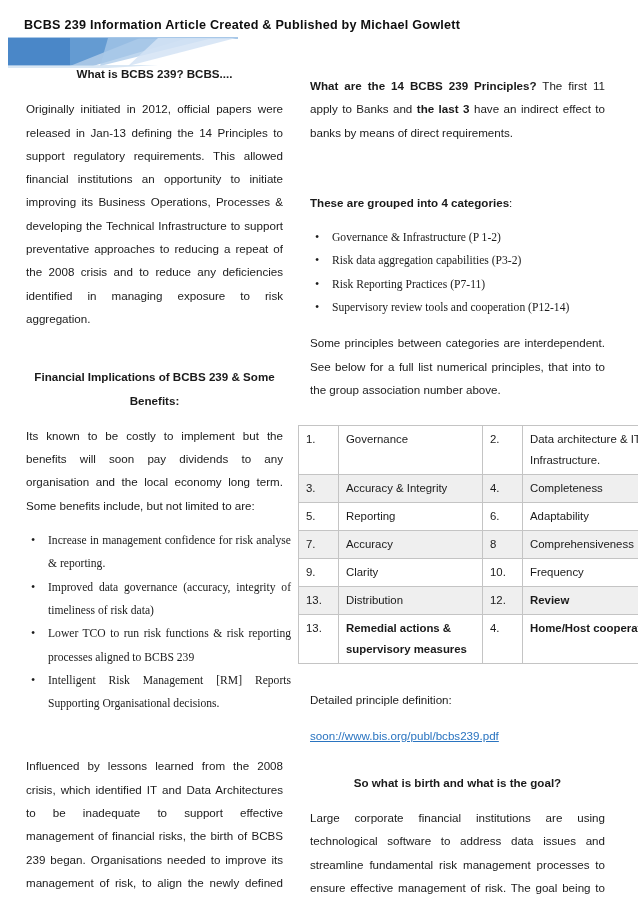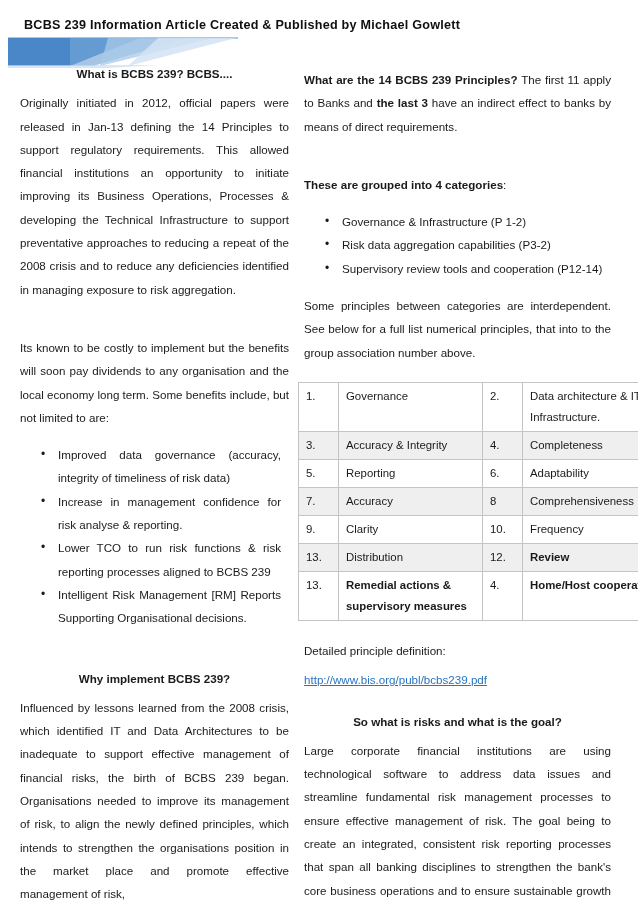--- a/index.html
+++ b/index.html
@@ -58,36 +58,37 @@
     text-justify: inter-word;
   }
   .col-left  { left: 14px;  width: 281px; }
   .col-right { left: 298px; width: 319px; }
 
   .h {
     font-weight: bold;
     text-align: center;
   }
   .para {
-    margin: 6px;
+    margin: 12px;
   }
   .para + .para { margin-top: 0; }
 
   .spacer { height: 23px; }
   .spacer-sm { height: 12px; }
 
   
   .lead { display: inline; font-weight: bold; }
   .lead-rest { display: inline; font-weight: normal; }
 
   
   ul.bullets {
-    margin: 14px;
+    margin: 4px;
     padding: 0 0 0 0;
     list-style: none;
+    font-family: Liberation Serif, serif;
   }
   ul.bullets li {
     position: relative;
     padding-left: 30px;
     text-align: justify;
     text-justify: inter-word;
   }
   ul.bullets li::before {
     content: "\2022";
     position: absolute;
@@ -145,53 +146,54 @@
   </div>
 
   <div class="col col-left">
 
     <div class="h">What is BCBS 239? BCBS....</div>
 
     <div class="para">Originally initiated in 2012, official papers were released in Jan-13 defining the 14 Principles to support regulatory requirements. This allowed financial institutions an opportunity to initiate improving its Business Operations, Processes &amp; developing the Technical Infrastructure to support preventative approaches to reducing a repeat of the 2008 crisis and to reduce any deficiencies identified in managing exposure to risk aggregation.</div>
 
     <div class="spacer"></div>
 
+    <div class="h">Financial Implications of BCBS 239 &amp; Some Benefits:</div>
 
     <div class="para">Its known to be costly to implement but the benefits will soon pay dividends to any organisation and the local economy long term. Some benefits include, but not limited to are:</div>
 
     <ul class="bullets">
+      <li>Increase in management confidence for risk analyse &amp; reporting.</li>
       <li>Improved data governance (accuracy, integrity of timeliness of risk data)</li>
-      <li>Increase in management confidence for risk analyse &amp; reporting.</li>
       <li>Lower TCO to run risk functions &amp; risk reporting processes aligned to BCBS 239</li>
       <li>Intelligent Risk Management [RM] Reports Supporting Organisational decisions.</li>
     </ul>
 
     <div class="spacer"></div>
 
-    <div class="h">Why implement BCBS 239?</div>
 
     <div class="para">Influenced by lessons learned from the 2008 crisis, which identified IT and Data Architectures to be inadequate to support effective management of financial risks, the birth of BCBS 239 began. Organisations needed to improve its management of risk, to align the newly defined principles, which intends to strengthen the organisations position in the market place and promote effective management of risk,</div>
 
   </div>
 
   <div class="col col-right">
 
     <div class="para">
       <span class="lead">What are the 14 BCBS 239 Principles?</span><span class="lead-rest"> The first 11 apply to Banks and </span><span class="lead">the last 3</span><span class="lead-rest"> have an indirect effect to banks by means of direct requirements.</span>
     </div>
 
     <div class="spacer"></div>
 
     <div class="para">
       <span class="lead">These are grouped into 4 categories</span><span class="lead-rest">:</span>
     </div>
 
     <ul class="bullets nojustify">
       <li>Governance &amp; Infrastructure (P 1-2)</li>
       <li>Risk data aggregation capabilities (P3-2)</li>
+      <li>Risk Reporting Practices (P7-11)</li>
       <li>Supervisory review tools and cooperation (P12-14)</li>
     </ul>
 
     <div class="para">Some principles between categories are interdependent. See below for a full list numerical principles, that into to the group association number above.</div>
 
     <div class="spacer-sm"></div>
 
     <table class="principles">
       <tbody>
         <tr>
@@ -237,24 +239,24 @@
           <td class="txt b">Home/Host cooperation</td>
         </tr>
       </tbody>
     </table>
 
     <div class="spacer-sm"></div>
 
     <div class="para">Detailed principle definition:</div>
 
     <div class="para">
-      <span class="link">http://www.bis.org/publ/bcbs239.pdf</span>
+      <span class="link">soon://www.bis.org/publ/bcbs239.pdf</span>
     </div>
 
     <div class="spacer-sm"></div>
 
-    <div class="h">So what is risks and what is the goal?</div>
+    <div class="h">So what is birth and what is the goal?</div>
 
     <div class="para">Large corporate financial institutions are using technological software to address data issues and streamline fundamental risk management processes to ensure effective management of risk. The goal being to create an integrated, consistent risk reporting processes that span all banking disciplines to strengthen the bank's core business operations and to ensure sustainable growth and profit.</div>
 
   </div>
 
 </div>
 
 </body></html>

